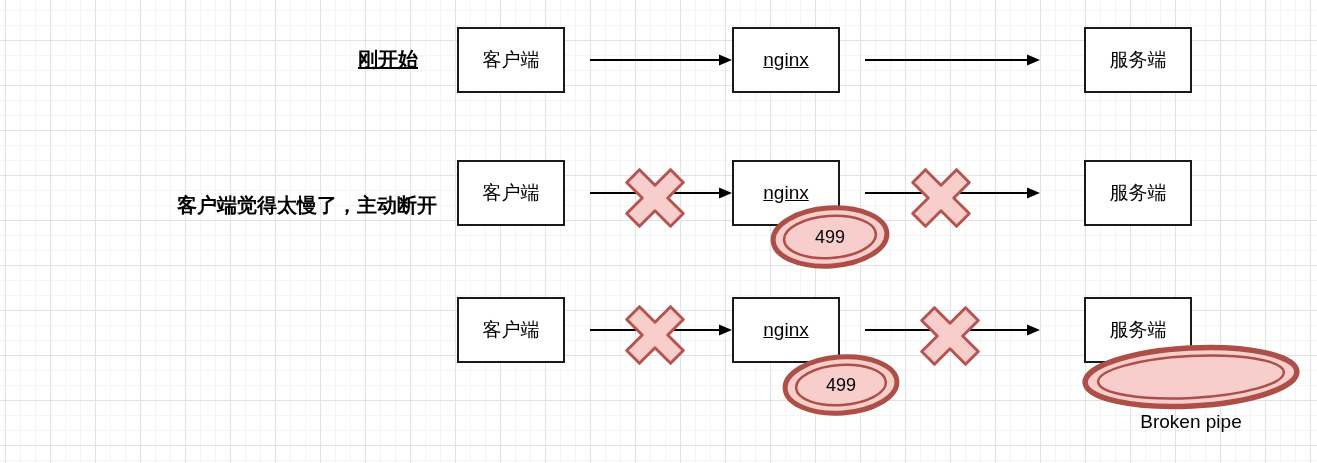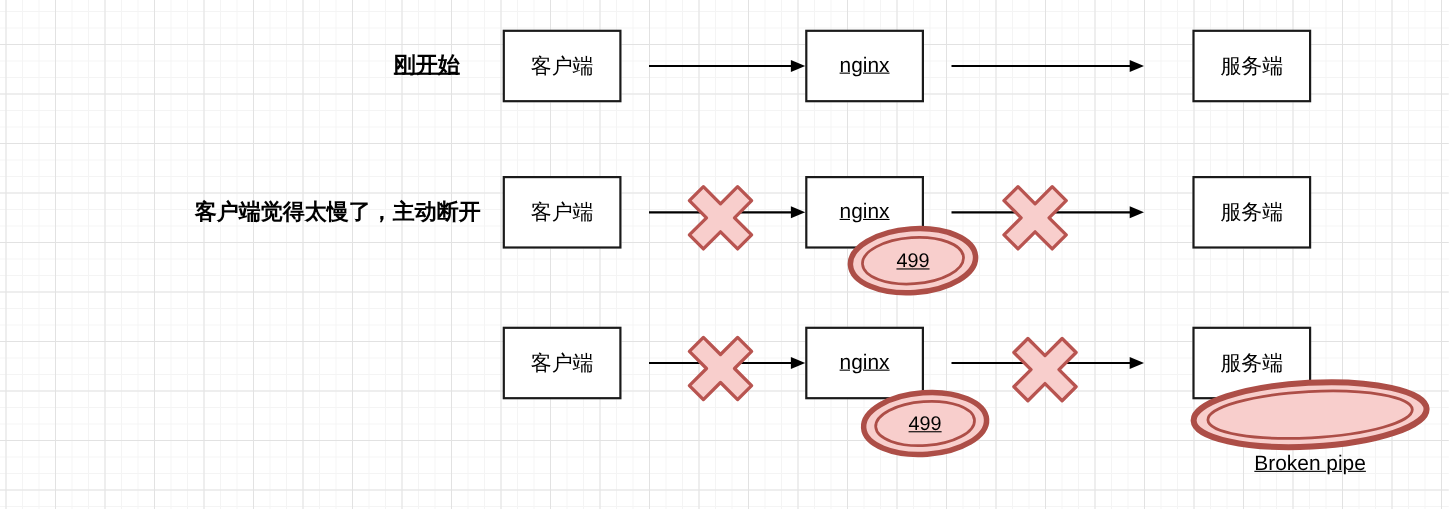--- a/index.html
+++ b/index.html
@@ -26,21 +26,21 @@
     left:0;
     text-align:right;
     font-weight:bold;
     font-size:20px;
     line-height:28px;
     color:#000;
     z-index:1;
     white-space:nowrap;
   }
   .row-label.r1{width:418px;top:45px;text-decoration:underline;}
-  .row-label.r2{width:437px;top:179px;}
+  .row-label.r2{width:437px;top:191px;}
   .row-label.r3{width:417px;top:317px;}
 
   .node{
     position:absolute;
     width:108px;
     height:66px;
     box-sizing:border-box;
     border:2px solid #1a1a1a;
     background:#ffffff;
     display:flex;
@@ -63,21 +63,20 @@
     z-index:3;
   }
   .badge-text{
     position:absolute;
     text-align:center;
     font-size:18px;
     line-height:24px;
     color:#000;
     z-index:4;
     white-space:nowrap;
-    text-decoration:underline;
   }
   .badge-text.bp{font-size:19px;}
 </style>
 </head>
 <body>
 
 <div class="canvas">
 
   <div class="row-label r1">刚开始</div>
   <div class="row-label r2">客户端觉得太慢了，主动断开</div>

